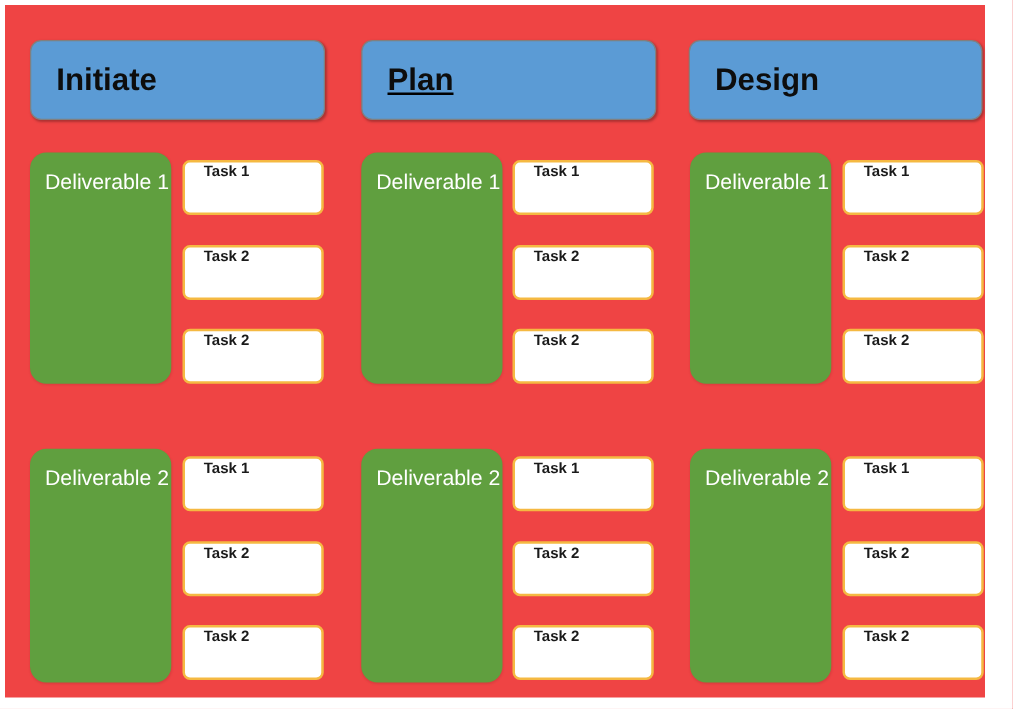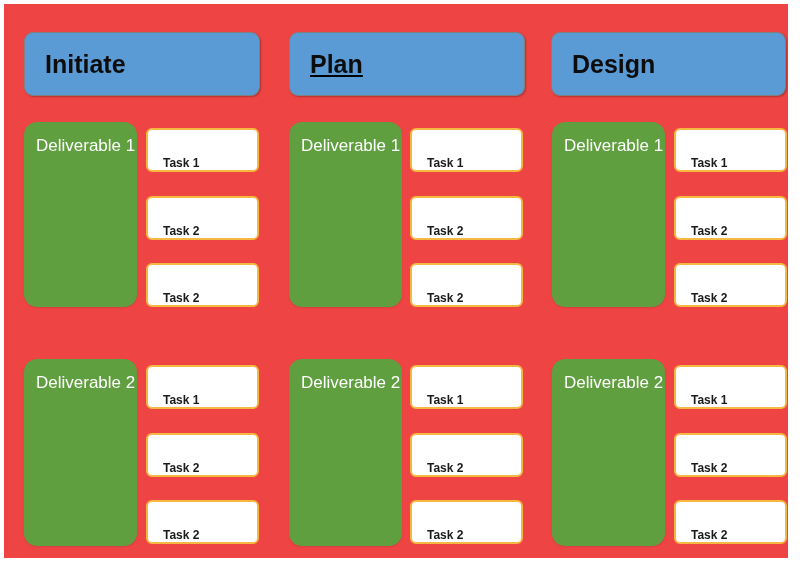--- a/index.html
+++ b/index.html
@@ -67,21 +67,21 @@
   
   .task {
     position: absolute;
     width: 113px;
     height: 44px;
     background: #ffffff;
     border: 2px solid #f5b942;
     border-radius: 6px;
     box-sizing: border-box;
     display: flex;
-    align-items: flex-end;
+    align-items: flex-start;
   }
   .task-label {
     padding-left: 15px;
     font-size: 12px;
     font-weight: bold;
     color: #1a1a1a;
     white-space: nowrap;
   }
 </style>
 </head>

